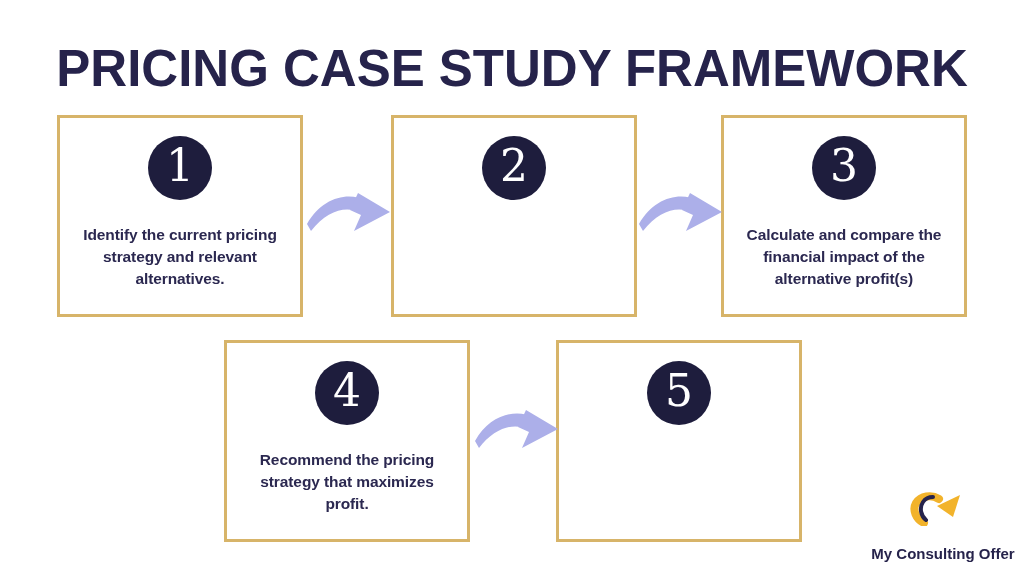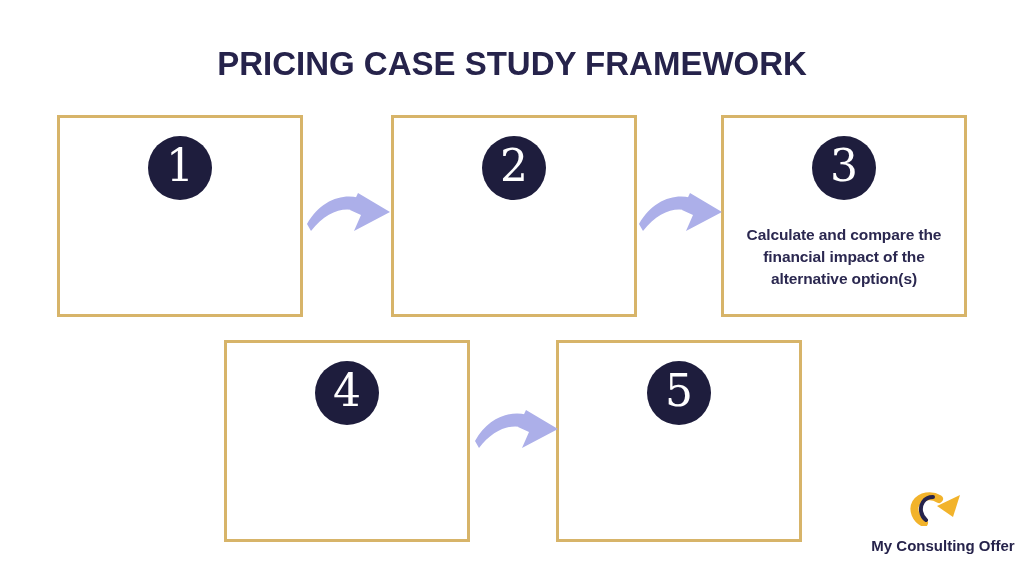--- a/index.html
+++ b/index.html
@@ -9,25 +9,25 @@
   .canvas {
     position: relative;
     width: 1024px;
     height: 576px;
     background: #ffffff;
     overflow: hidden;
   }
 
   .title {
     position: absolute;
-    top: 45px;
+    top: 39px;
     left: 0;
     width: 100%;
     text-align: center;
-    font-size: 33px;
+    font-size: 51px;
     font-weight: 800;
     letter-spacing: 0px;
     color: #26234B;
     font-family: "Liberation Sans", sans-serif;
   }
 
   .step-box {
     position: absolute;
     width: 246px;
     height: 202px;
@@ -92,60 +92,70 @@
     position: absolute;
     left: 868px;
     top: 492px;
     width: 150px;
     display: flex;
     flex-direction: column;
     align-items: center;
   }
   .logo-icon { width: 64px; height: 34px; margin-right: 10px; }
   .logo-text {
-    margin-top: 11px;
+    margin-top: 19px;
     font-size: 15px;
     font-weight: 700;
     color: #26234B;
     white-space: nowrap;
   }
 </style>
 </head>
 <body>
 
 <div class="canvas">
 
   <div class="title">PRICING CASE STUDY FRAMEWORK</div>
 
   <div class="step-box box-1">
     <div class="step-circle">
       <span class="step-number">1</span>
     </div>
+    <div class="step-text-area">
+      <div class="step-text">Identify the current pricing
+strategy and relevant
+alternatives.</div>
+    </div>
   </div>
 
   <div class="step-box box-2">
     <div class="step-circle">
       <span class="step-number">2</span>
     </div>
   </div>
 
   <div class="step-box box-3">
     <div class="step-circle">
       <span class="step-number">3</span>
     </div>
     <div class="step-text-area">
       <div class="step-text">Calculate and compare the
 financial impact of the
-alternative option(s)</div>
+alternative profit(s)</div>
     </div>
   </div>
 
   <div class="step-box box-4">
     <div class="step-circle">
       <span class="step-number">4</span>
+    </div>
+    <div class="step-text-area">
+      <div class="step-text">Recommend the pricing
+strategy that maximizes
+profit.</div>
     </div>
   </div>
 
   <div class="step-box box-5">
     <div class="step-circle">
       <span class="step-number">5</span>
     </div>
   </div>
 
   <svg class="connector connector-1" viewBox="0 0 88 50" aria-hidden="true">

